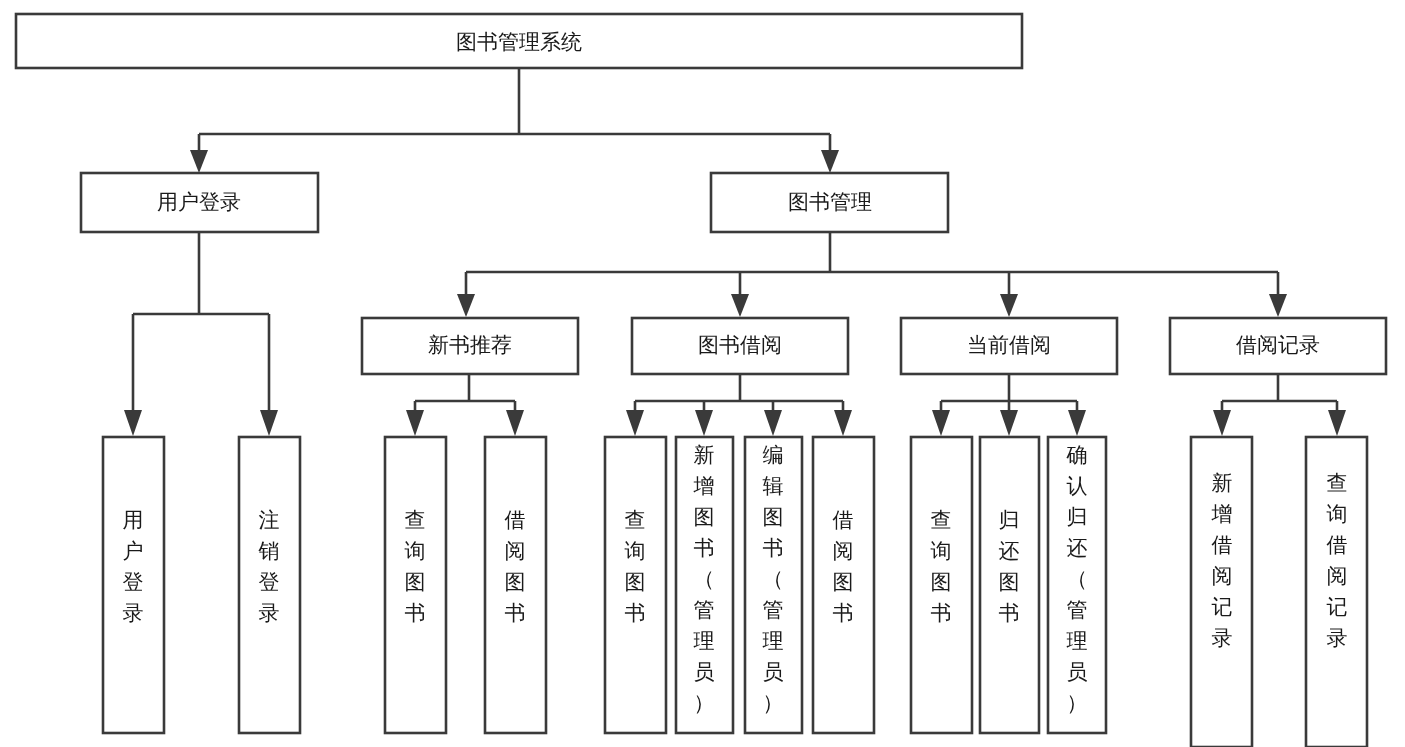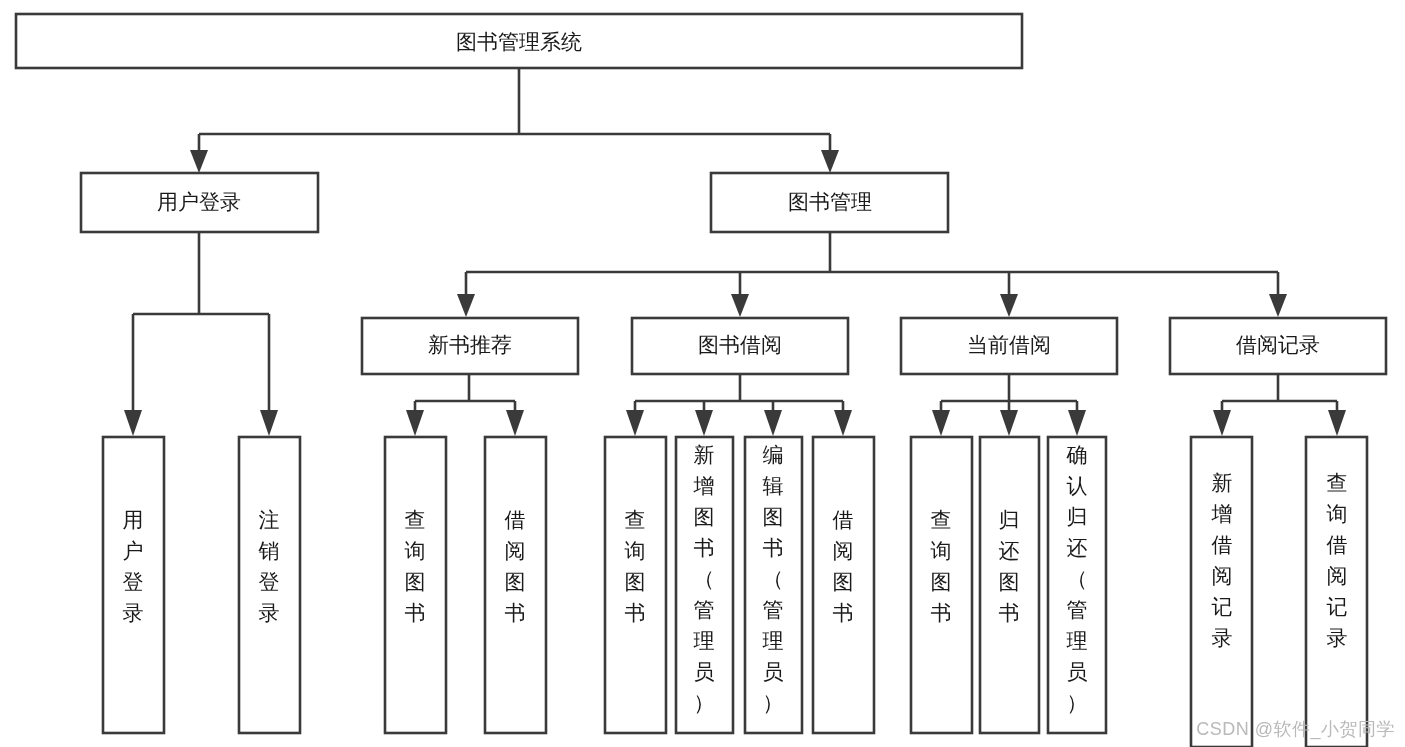--- a/index.html
+++ b/index.html
@@ -231,15 +231,14 @@
       <text class="node-label-v" x="1222" y="490"><tspan x="1222" y="490">新</tspan><tspan x="1222" y="521">增</tspan><tspan x="1222" y="552">借</tspan><tspan x="1222" y="583">阅</tspan><tspan x="1222" y="614">记</tspan><tspan x="1222" y="645">录</tspan></text>
     </g>
 
     <g>
       <rect class="node-rect" x="1306" y="437" width="61" height="310"></rect>
       <text class="node-label-v" x="1337" y="490"><tspan x="1337" y="490">查</tspan><tspan x="1337" y="521">询</tspan><tspan x="1337" y="552">借</tspan><tspan x="1337" y="583">阅</tspan><tspan x="1337" y="614">记</tspan><tspan x="1337" y="645">录</tspan></text>
     </g>
 
   </svg>
 
-  <div class="watermark">CSDN @软件_小贺同学</div>
 
 </div>
 
 </body></html>

